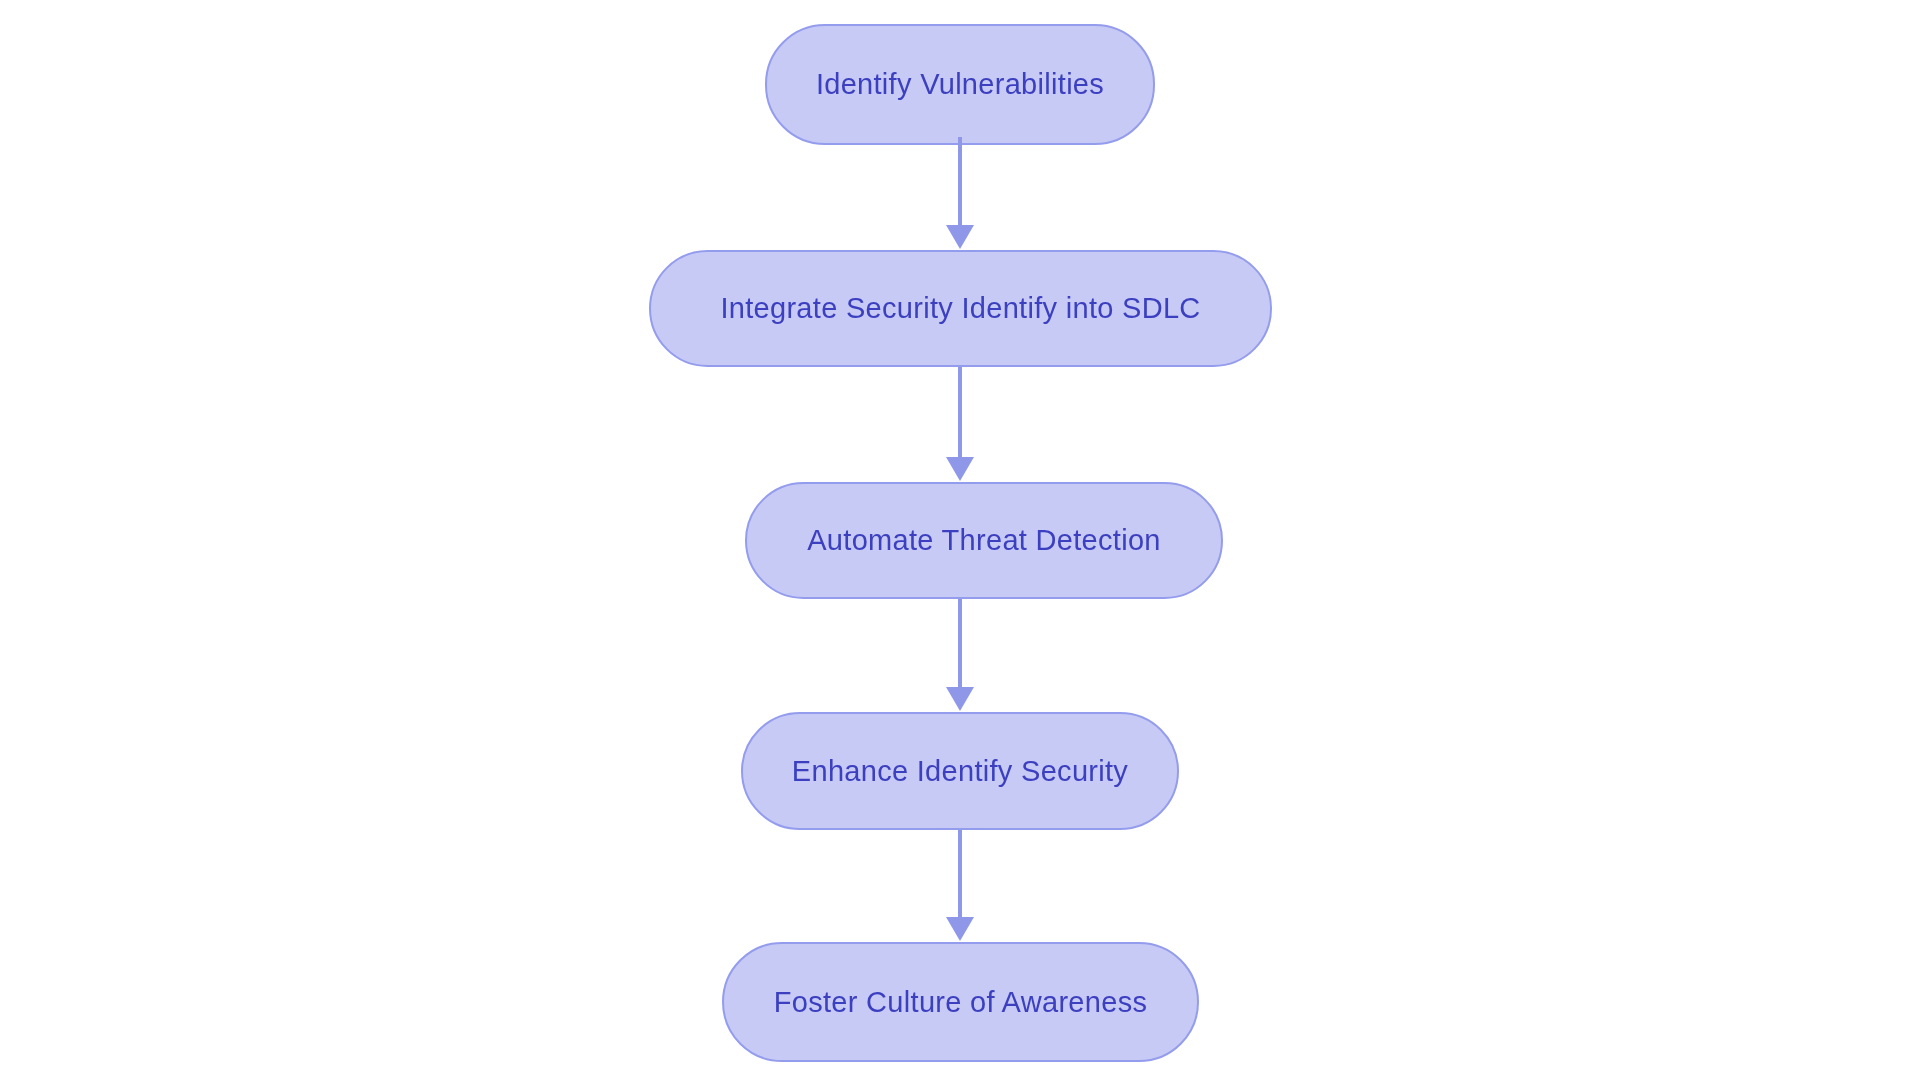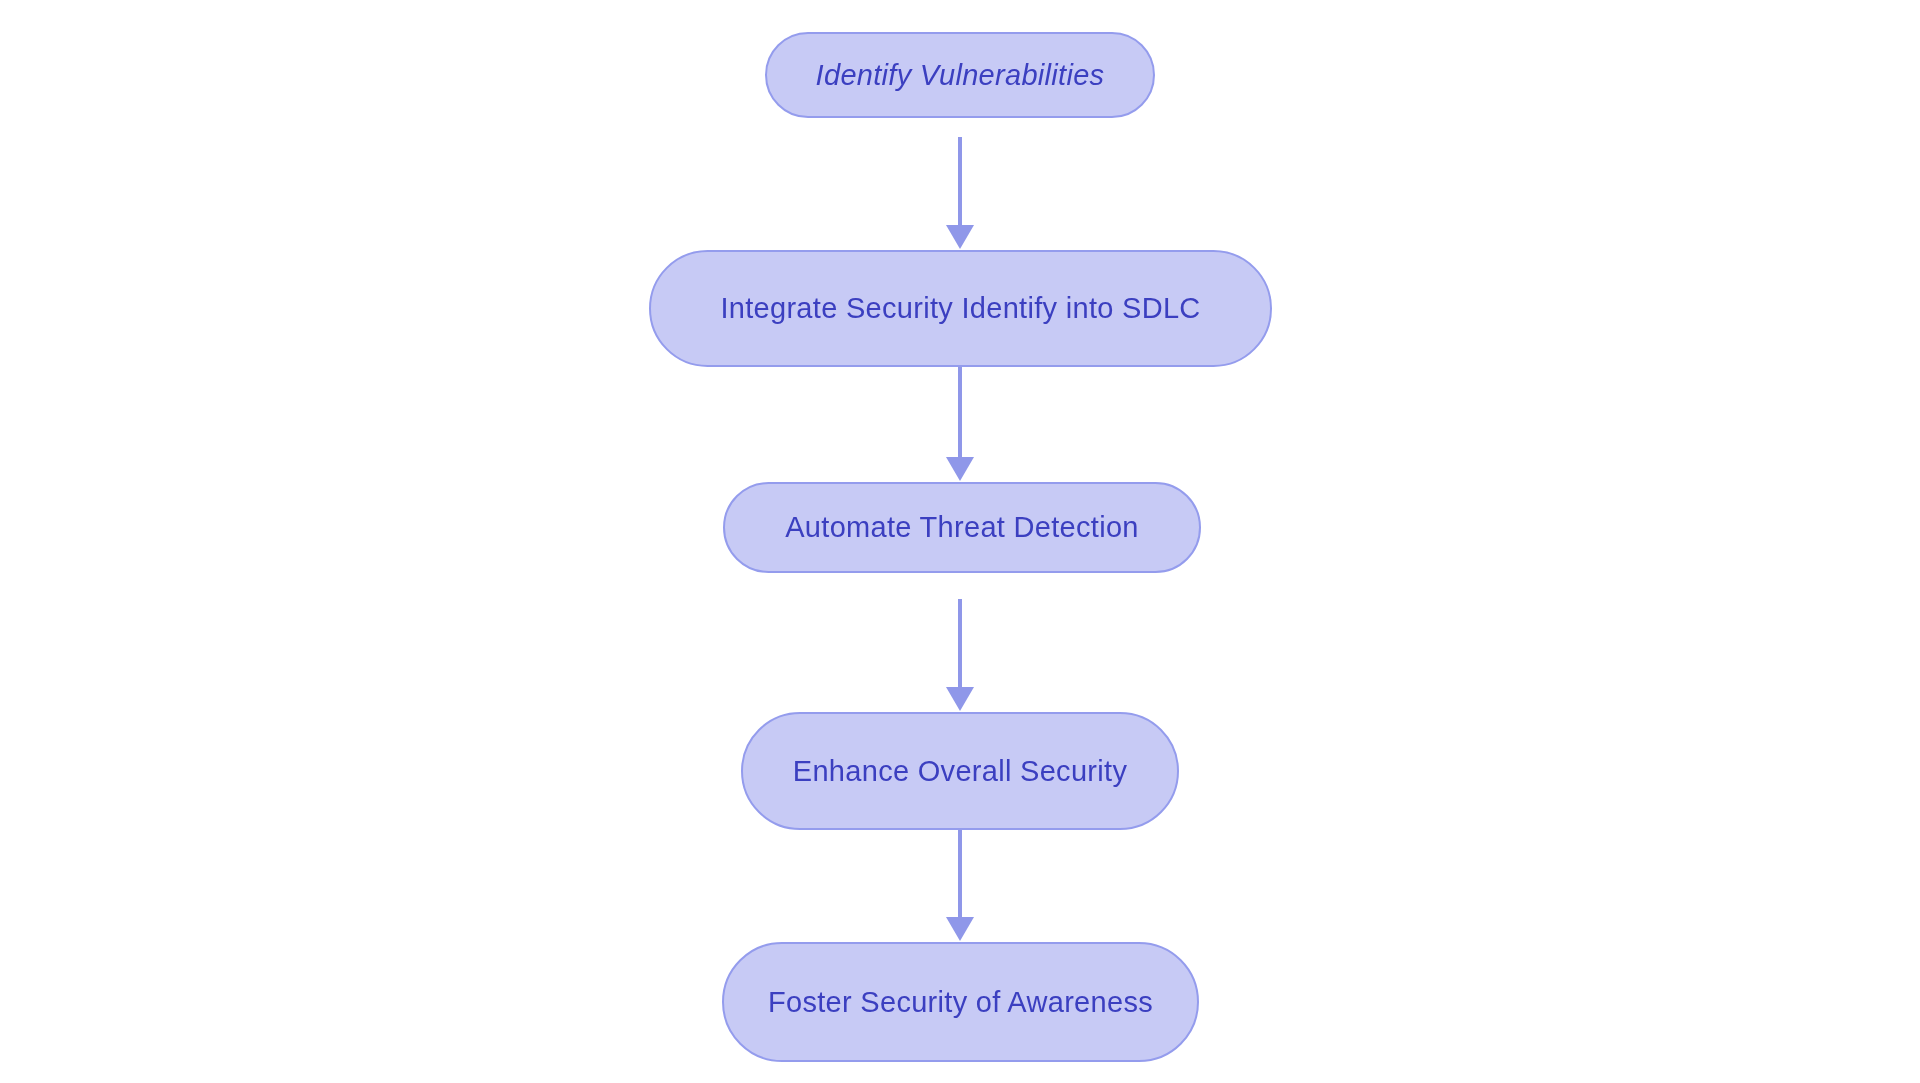--- a/index.html
+++ b/index.html
@@ -26,23 +26,23 @@
     justify-content: center;
   }
   .node-label {
     color: var(--node-text, #3b3fc0);
     font-size: 29px;
     font-weight: 500;
     letter-spacing: 0.3px;
     white-space: nowrap;
     text-align: center;
   }
-  .n1 { left: 765px; top: 32px;  width: 390px; height: 86px; font-style: italic; }
+  .n1 { left: 765px; top: 24px;  width: 390px; height: 121px; }
   .n2 { left: 649px; top: 250px; width: 623px; height: 117px; }
-  .n3 { left: 723px; top: 482px; width: 478px; height: 91px; }
+  .n3 { left: 745px; top: 482px; width: 478px; height: 117px; }
   .n4 { left: 741px; top: 712px; width: 438px; height: 118px; }
   .n5 { left: 722px; top: 942px; width: 477px; height: 120px; }
 
   .arrow {
     position: absolute;
     left: 946px;
     width: 28px;
     display: flex;
     flex-direction: column;
     align-items: center;
@@ -90,25 +90,25 @@
   <div class="node n3">
     <span class="node-label">Automate Threat Detection</span>
   </div>
 
   <div class="arrow a3">
     <div class="stem"></div>
     <div class="head"></div>
   </div>
 
   <div class="node n4">
-    <span class="node-label">Enhance Overall Security</span>
+    <span class="node-label">Enhance Identify Security</span>
   </div>
 
   <div class="arrow a4">
     <div class="stem"></div>
     <div class="head"></div>
   </div>
 
   <div class="node n5">
-    <span class="node-label">Foster Security of Awareness</span>
+    <span class="node-label">Foster Culture of Awareness</span>
   </div>
 
 </div>
 
 </body></html>

